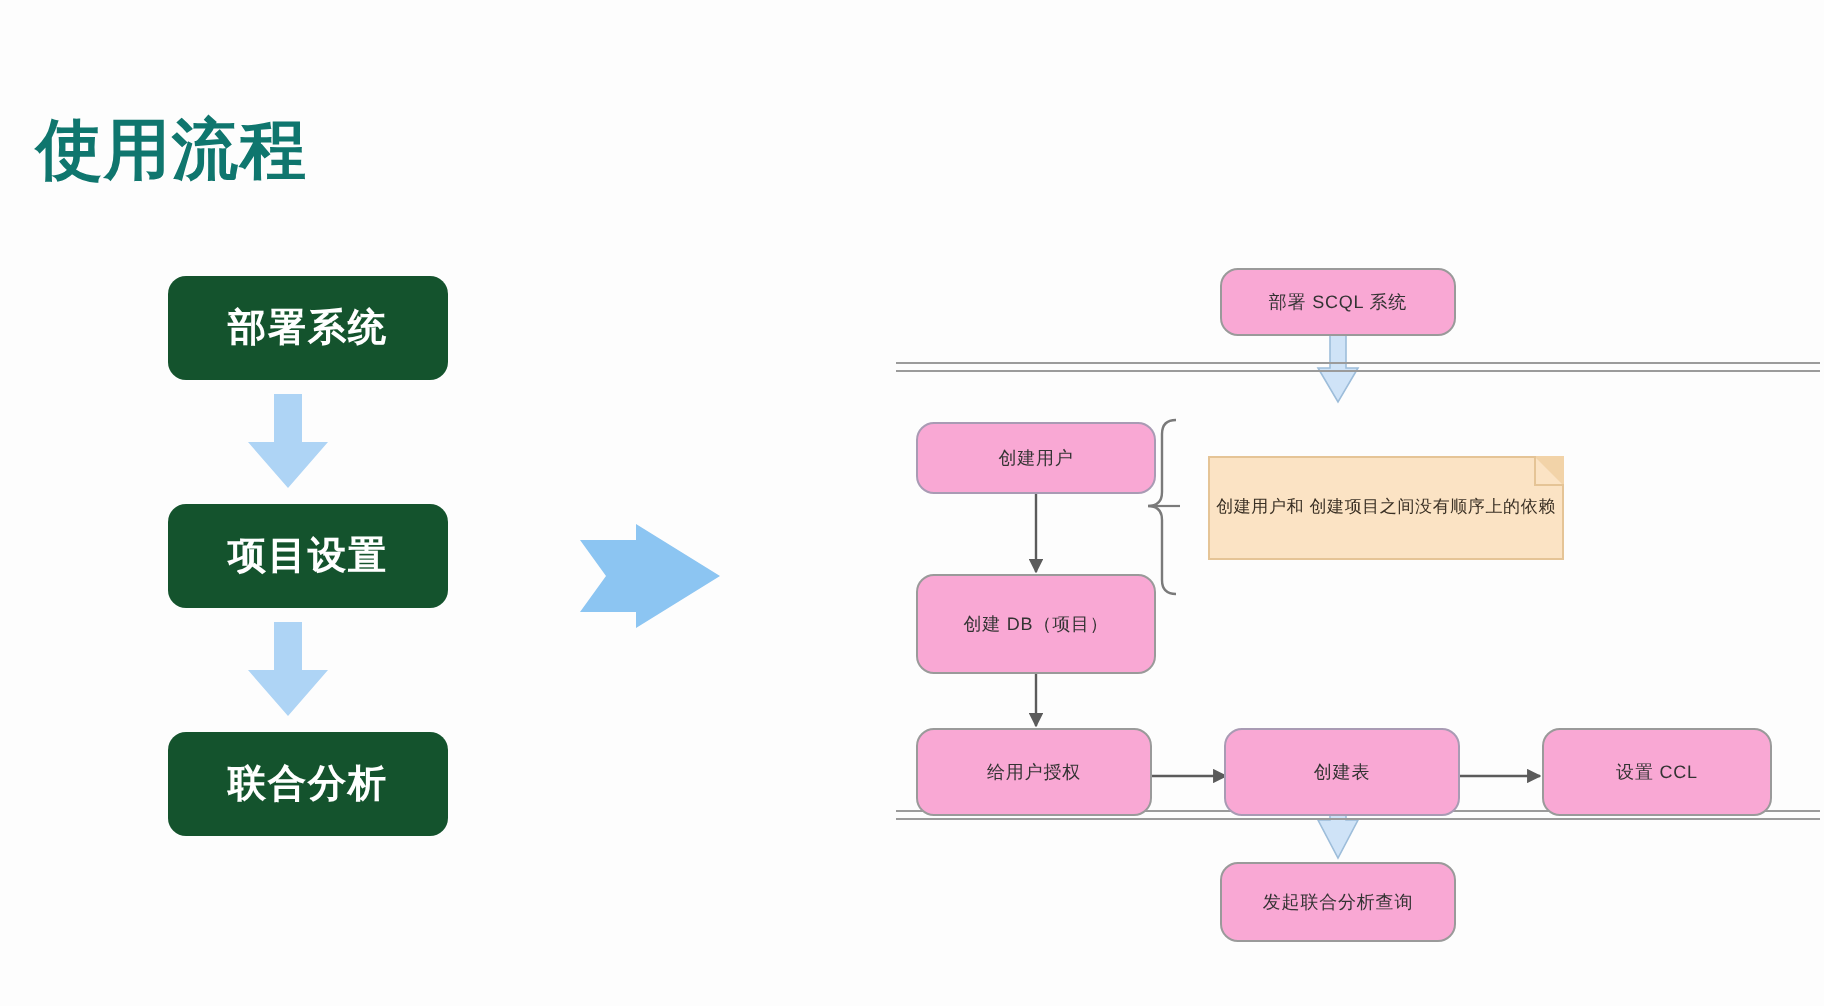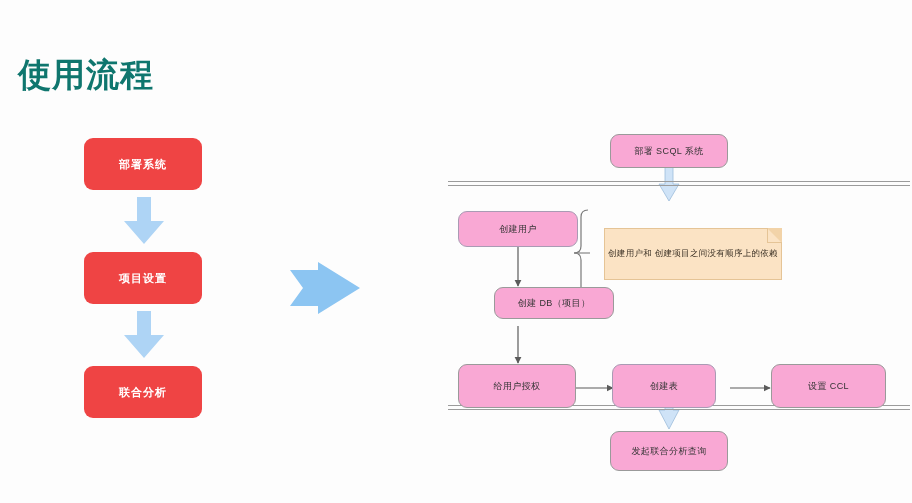--- a/index.html
+++ b/index.html
@@ -31,26 +31,26 @@
   }
 
   
   #left-flow {
     position: absolute;
     left: 84px;
     top: 138px;
     width: 120px;
   }
   .blue-box {
-    width: 118px;
+    width: 140px;
     height: 52px;
     border-radius: 9px;
-    background: #ef4444;
+    background: #14532d;
     color: #ffffff;
-    font-size: 11px;
+    font-size: 19px;
     font-weight: bold;
     display: flex;
     align-items: center;
     justify-content: center;
     letter-spacing: 1px;
     box-shadow: 0 0 0 0 transparent;
   }
   .down-arrow-wrap {
     height: 62px;
     display: flex;
@@ -231,25 +231,25 @@
   </div>
   <div class="sep-rule" style="top:287px;">
     <div class="ln a"></div>
       <div class="ln b"></div>
   </div>
 
   <div class="node" style="left:170px; top:16px; width:118px; height:34px;">部署 SCQL 系统</div>
 
   <div class="node purple" style="left:18px; top:93px; width:120px; height:36px;">创建用户</div>
 
-  <div class="node" style="left:18px; top:169px; width:120px; height:32px;margin-left:36px;">创建 DB（项目）</div>
+  <div class="node" style="left:18px; top:169px; width:120px; height:50px;">创建 DB（项目）</div>
 
   <div class="node" style="left:18px; top:246px; width:118px; height:44px;">给用户授权</div>
 
-  <div class="node purple" style="left:172px; top:246px; width:104px; height:44px;">创建表</div>
+  <div class="node purple" style="left:172px; top:246px; width:118px; height:44px;">创建表</div>
 
   <div class="node" style="left:331px; top:246px; width:115px; height:44px;text-align:center;">设置 CCL</div>
 
   <div class="node" style="left:170px; top:313px; width:118px; height:40px;">发起联合分析查询</div>
 
   <div class="note" style="left:164px; top:110px; width:178px; height:52px;">
     <span>创建用户和 创建项目之间没有顺序上的依赖</span>
     <span class="fold"></span>
     <span class="fold-edge"></span>
   </div>

